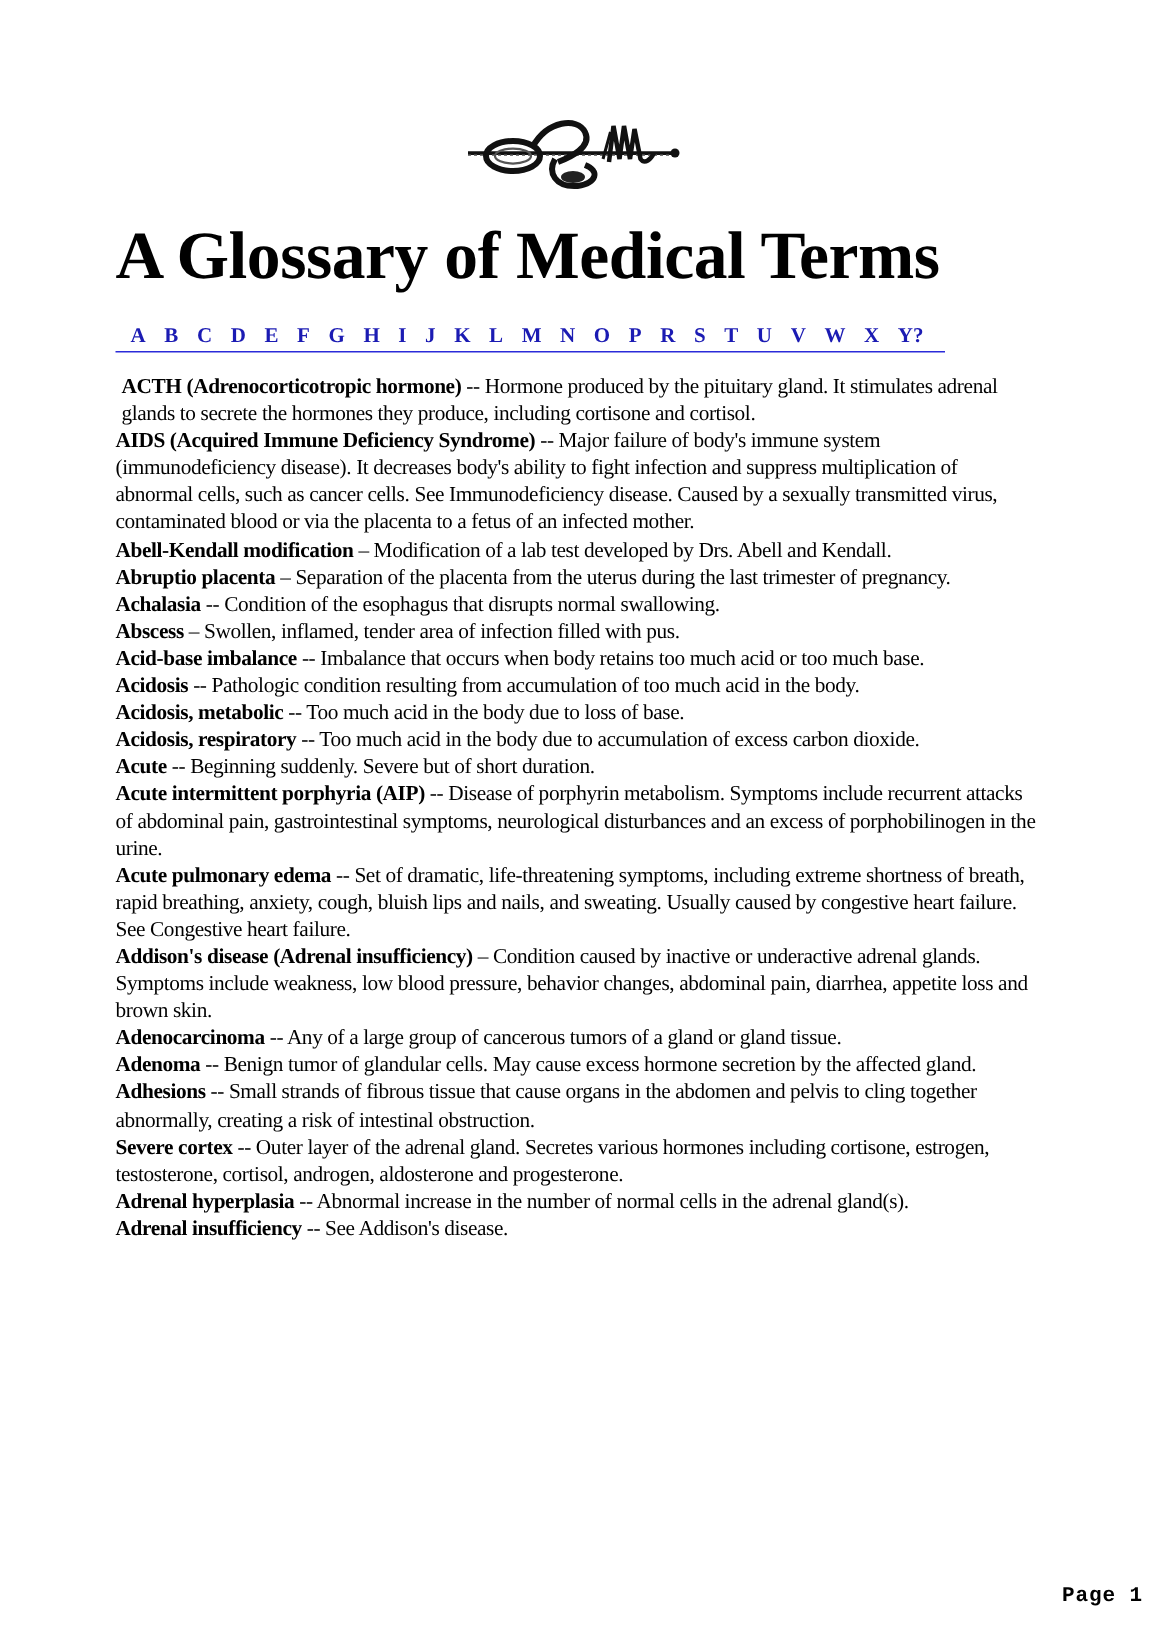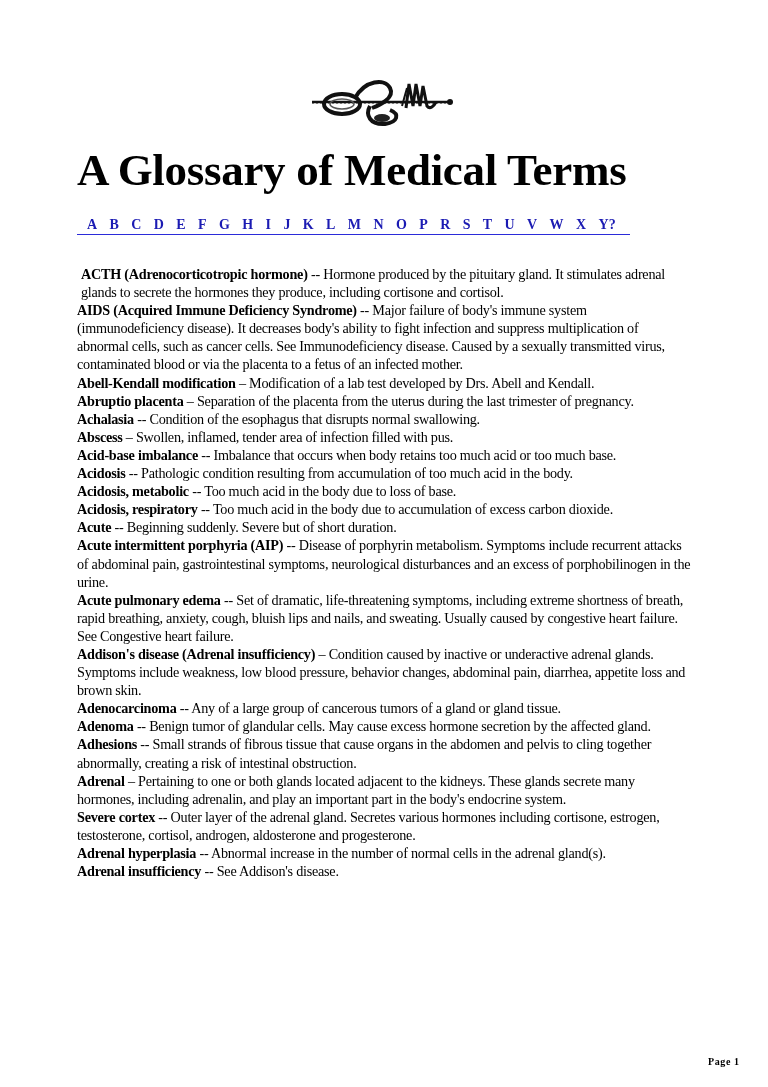--- a/index.html
+++ b/index.html
@@ -68,29 +68,28 @@
       letter-spacing: -0.25px;
     }
     .entry {
       margin: 0;
     }
     .entry .term {
       font-weight: bold;
     }
     .entry.first {
       padding-left: 4px;
-      margin-top: 16px;
     }
     .page-number {
       position: absolute;
       left: 708px;
       top: 1056px;
-      font-family: Liberation Serif, serif;
+      font-family: Liberation Mono, monospace;
       font-weight: bold;
-      font-size: 10px;
+      font-size: 14px;
       letter-spacing: 0.6px;
     }
   </style>
 </head>
 <body>
 
 <div class="logo">
   <svg width="145" height="60" viewBox="0 0 145 60">
 
     <line x1="2" y1="32" x2="140" y2="32" stroke="#111" stroke-width="2.5"></line>
@@ -151,19 +150,18 @@
   <p class="entry"><span class="term">Acidosis</span><span> -- </span><span>Pathologic condition resulting from accumulation of too much acid in the body.</span></p>
   <p class="entry"><span class="term">Acidosis, metabolic</span><span> -- </span><span>Too much acid in the body due to loss of base.</span></p>
   <p class="entry"><span class="term">Acidosis, respiratory</span><span> -- </span><span>Too much acid in the body due to accumulation of excess carbon dioxide.</span></p>
   <p class="entry"><span class="term">Acute</span><span> -- </span><span>Beginning suddenly. Severe but of short duration.</span></p>
   <p class="entry"><span class="term">Acute intermittent porphyria (AIP)</span><span> -- </span><span>Disease of porphyrin metabolism. Symptoms include recurrent attacks of abdominal pain, gastrointestinal symptoms, neurological disturbances and an excess of porphobilinogen in the urine.</span></p>
   <p class="entry"><span class="term">Acute pulmonary edema</span><span> -- </span><span>Set of dramatic, life-threatening symptoms, including extreme shortness of breath, rapid breathing, anxiety, cough, bluish lips and nails, and sweating. Usually caused by congestive heart failure. See Congestive heart failure.</span></p>
   <p class="entry"><span class="term">Addison's disease (Adrenal insufficiency)</span><span> – </span><span>Condition caused by inactive or underactive adrenal glands. Symptoms include weakness, low blood pressure, behavior changes, abdominal pain, diarrhea, appetite loss and brown skin.</span></p>
   <p class="entry"><span class="term">Adenocarcinoma</span><span> -- </span><span>Any of a large group of cancerous tumors of a gland or gland tissue.</span></p>
   <p class="entry"><span class="term">Adenoma</span><span> -- </span><span>Benign tumor of glandular cells. May cause excess hormone secretion by the affected gland.</span></p>
   <p class="entry"><span class="term">Adhesions</span><span> -- </span><span>Small strands of fibrous tissue that cause organs in the abdomen and pelvis to cling together abnormally, creating a risk of intestinal obstruction.</span></p>
-  <p class="entry"><span class="term">Adrenal</span><span> – </span><span>Pertaining to one or both glands located adjacent to the kidneys. These glands secrete many hormones, including adrenalin, and play an important part in the body's endocrine system.</span></p>
   <p class="entry"><span class="term">Severe cortex</span><span> -- </span><span>Outer layer of the adrenal gland. Secretes various hormones including cortisone, estrogen, testosterone, cortisol, androgen, aldosterone and progesterone.</span></p>
   <p class="entry"><span class="term">Adrenal hyperplasia</span><span> -- </span><span>Abnormal increase in the number of normal cells in the adrenal gland(s).</span></p>
   <p class="entry"><span class="term">Adrenal insufficiency</span><span> -- </span><span>See Addison's disease.</span></p>
 </div>
 
 <div class="page-number">Page 1</div>
 
 </body></html>

